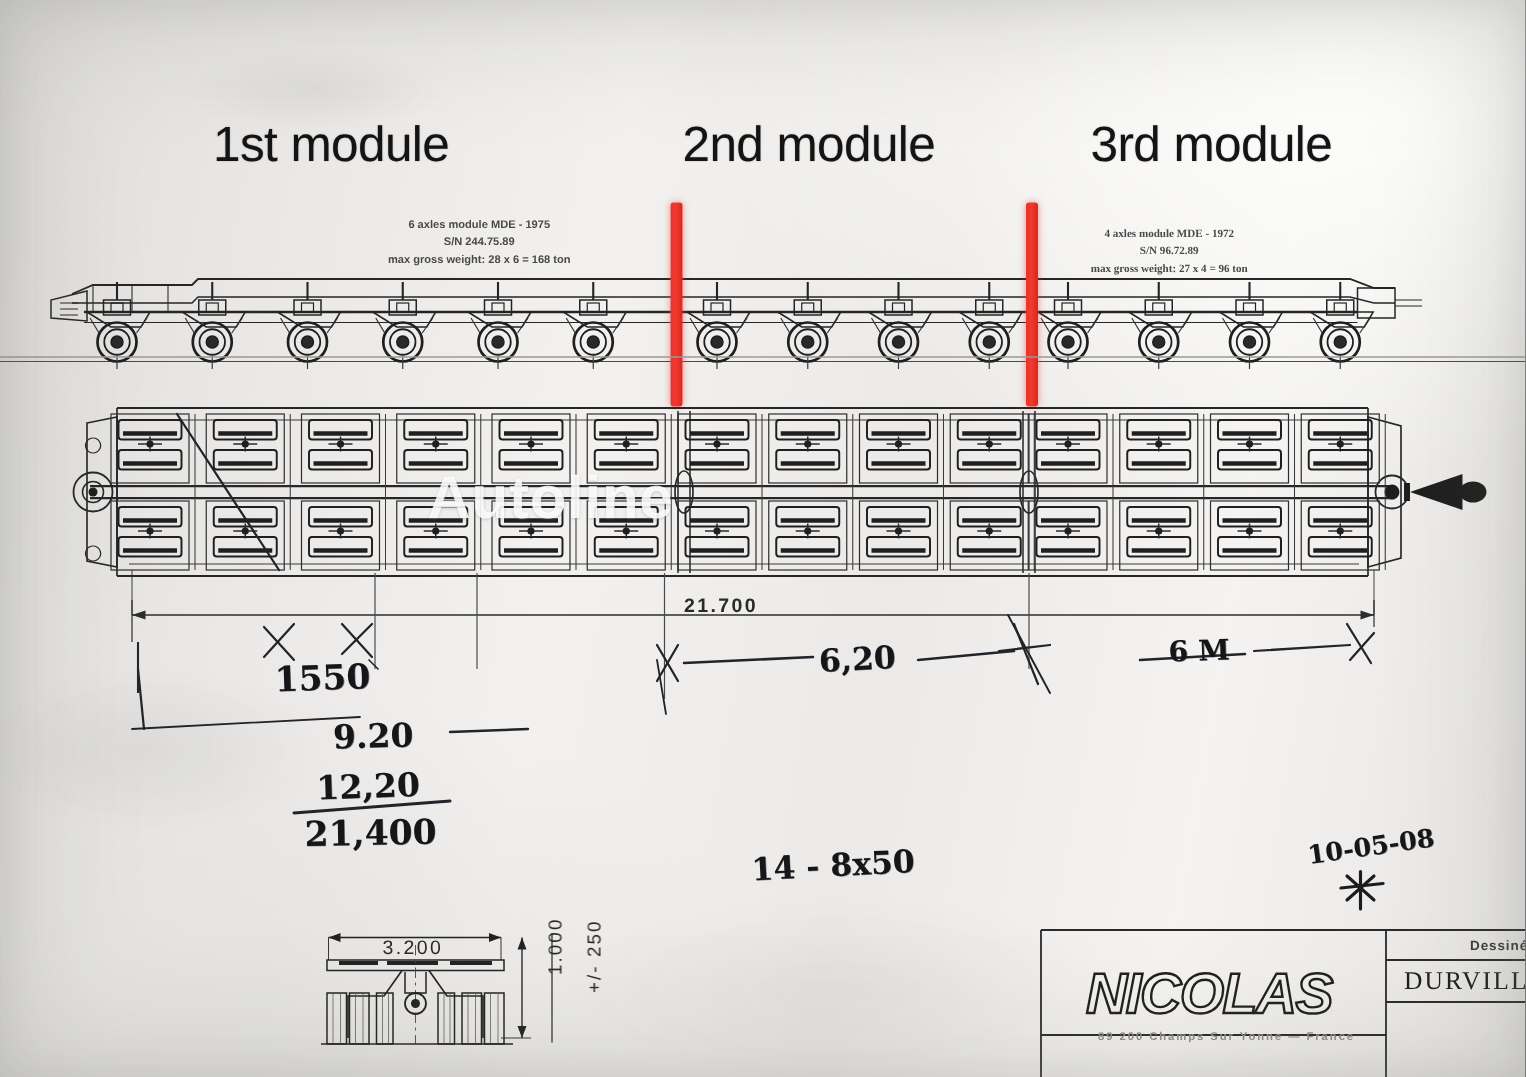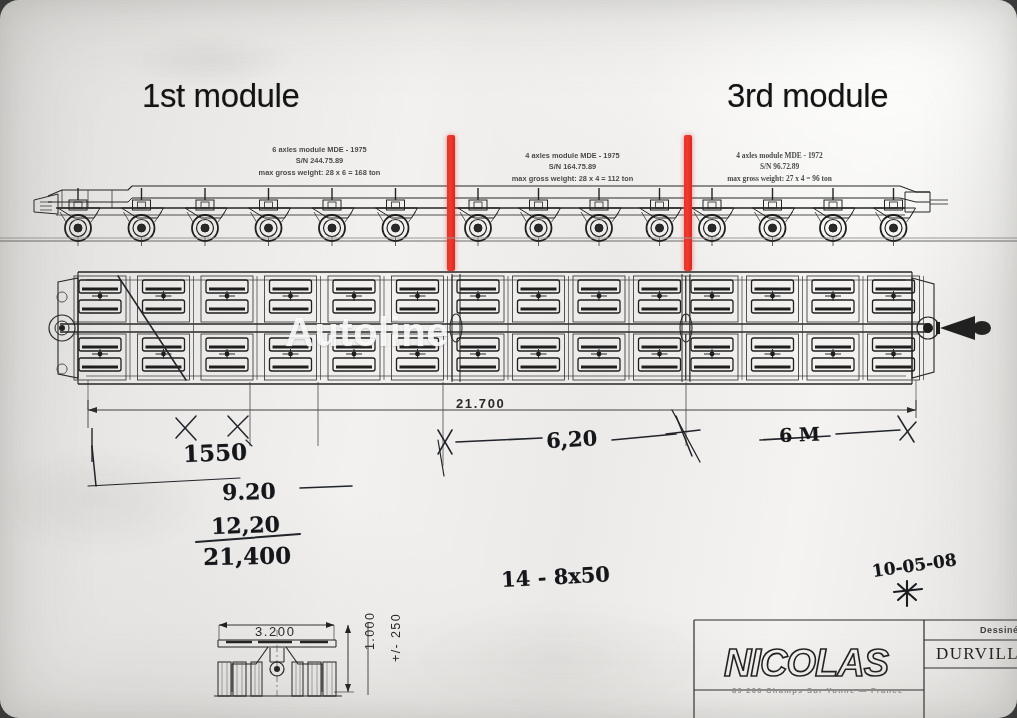--- a/index.html
+++ b/index.html
@@ -6,21 +6,20 @@
   html,body{margin:0;padding:0;background:#3a3a3a;}
   #page{
     position:relative;
     width:1017px;height:718px;
     overflow:hidden;
     font-family:"Liberation Sans", sans-serif;
     background:
       radial-gradient(ellipse 70% 60% at 88% 8%, #fdfdfc 0%, rgba(253,253,252,0) 60%),
       radial-gradient(ellipse 60% 50% at 12% 95%, #e3e2e0 0%, rgba(227,226,224,0) 65%),
       linear-gradient(100deg,#dedddb 0%,#e9e8e6 18%,#f2f1ef 38%,#eceae8 58%,#f4f3f1 78%,#e6e5e3 100%);
-    border-radius: 19px;
   }
   
   .grain{position:absolute;inset:0;pointer-events:none;
     background:
       radial-gradient(ellipse 120px 40px at 210px 60px, rgba(180,178,174,.20), rgba(0,0,0,0) 70%),
       radial-gradient(ellipse 200px 70px at 640px 30px, rgba(255,255,255,.35), rgba(0,0,0,0) 70%),
       radial-gradient(ellipse 160px 80px at 100px 500px, rgba(175,173,170,.18), rgba(0,0,0,0) 70%),
       radial-gradient(ellipse 260px 90px at 560px 660px, rgba(176,174,170,.16), rgba(0,0,0,0) 70%),
       radial-gradient(ellipse 120px 60px at 930px 420px, rgba(255,255,255,.35), rgba(0,0,0,0) 70%);
     mix-blend-mode:multiply;opacity:.85;}
@@ -104,31 +103,27 @@
   svg{display:block;overflow:visible;}
   .ln{stroke:#262626;fill:none;}
   .thin{stroke:#3a3a3a;stroke-width:.7;fill:none;}
 </style>
 </head>
 <body>
 
 <div id="page">
 
   <div class="abs mod-head" style="left:142px;top:77px;">1st module</div>
+  <div class="abs mod-head" style="left:455px;top:77px;">2nd module</div>
   <div class="abs mod-head" style="left:727px;top:77px;">3rd module</div>
 
   <div class="abs spec" style="left:222px;top:144px;width:195px;">
     <div>6 axles module MDE - 1975</div>
     <div>S/N 244.75.89</div>
     <div>max gross weight: 28 x 6 = 168 ton</div>
-  </div>
-  <div class="abs spec" style="left:485px;top:150px;width:175px;">
-    <div>4 axles module MDE - 1975</div>
-    <div>S/N 164.75.89</div>
-    <div>max gross weight: 28 x 4 = 112 ton</div>
   </div>
   <div class="abs spec" style="left:692px;top:150px;width:175px;font-family:Liberation Serif, serif;">
     <div>4 axles module MDE - 1972</div>
     <div>S/N 96.72.89</div>
     <div>max gross weight: 27 x 4 = 96 ton</div>
   </div>
 
   <svg class="abs" style="left:0px;top:178px;" width="1017" height="68">
     <g stroke="#242424" fill="none" stroke-width="1">
 

